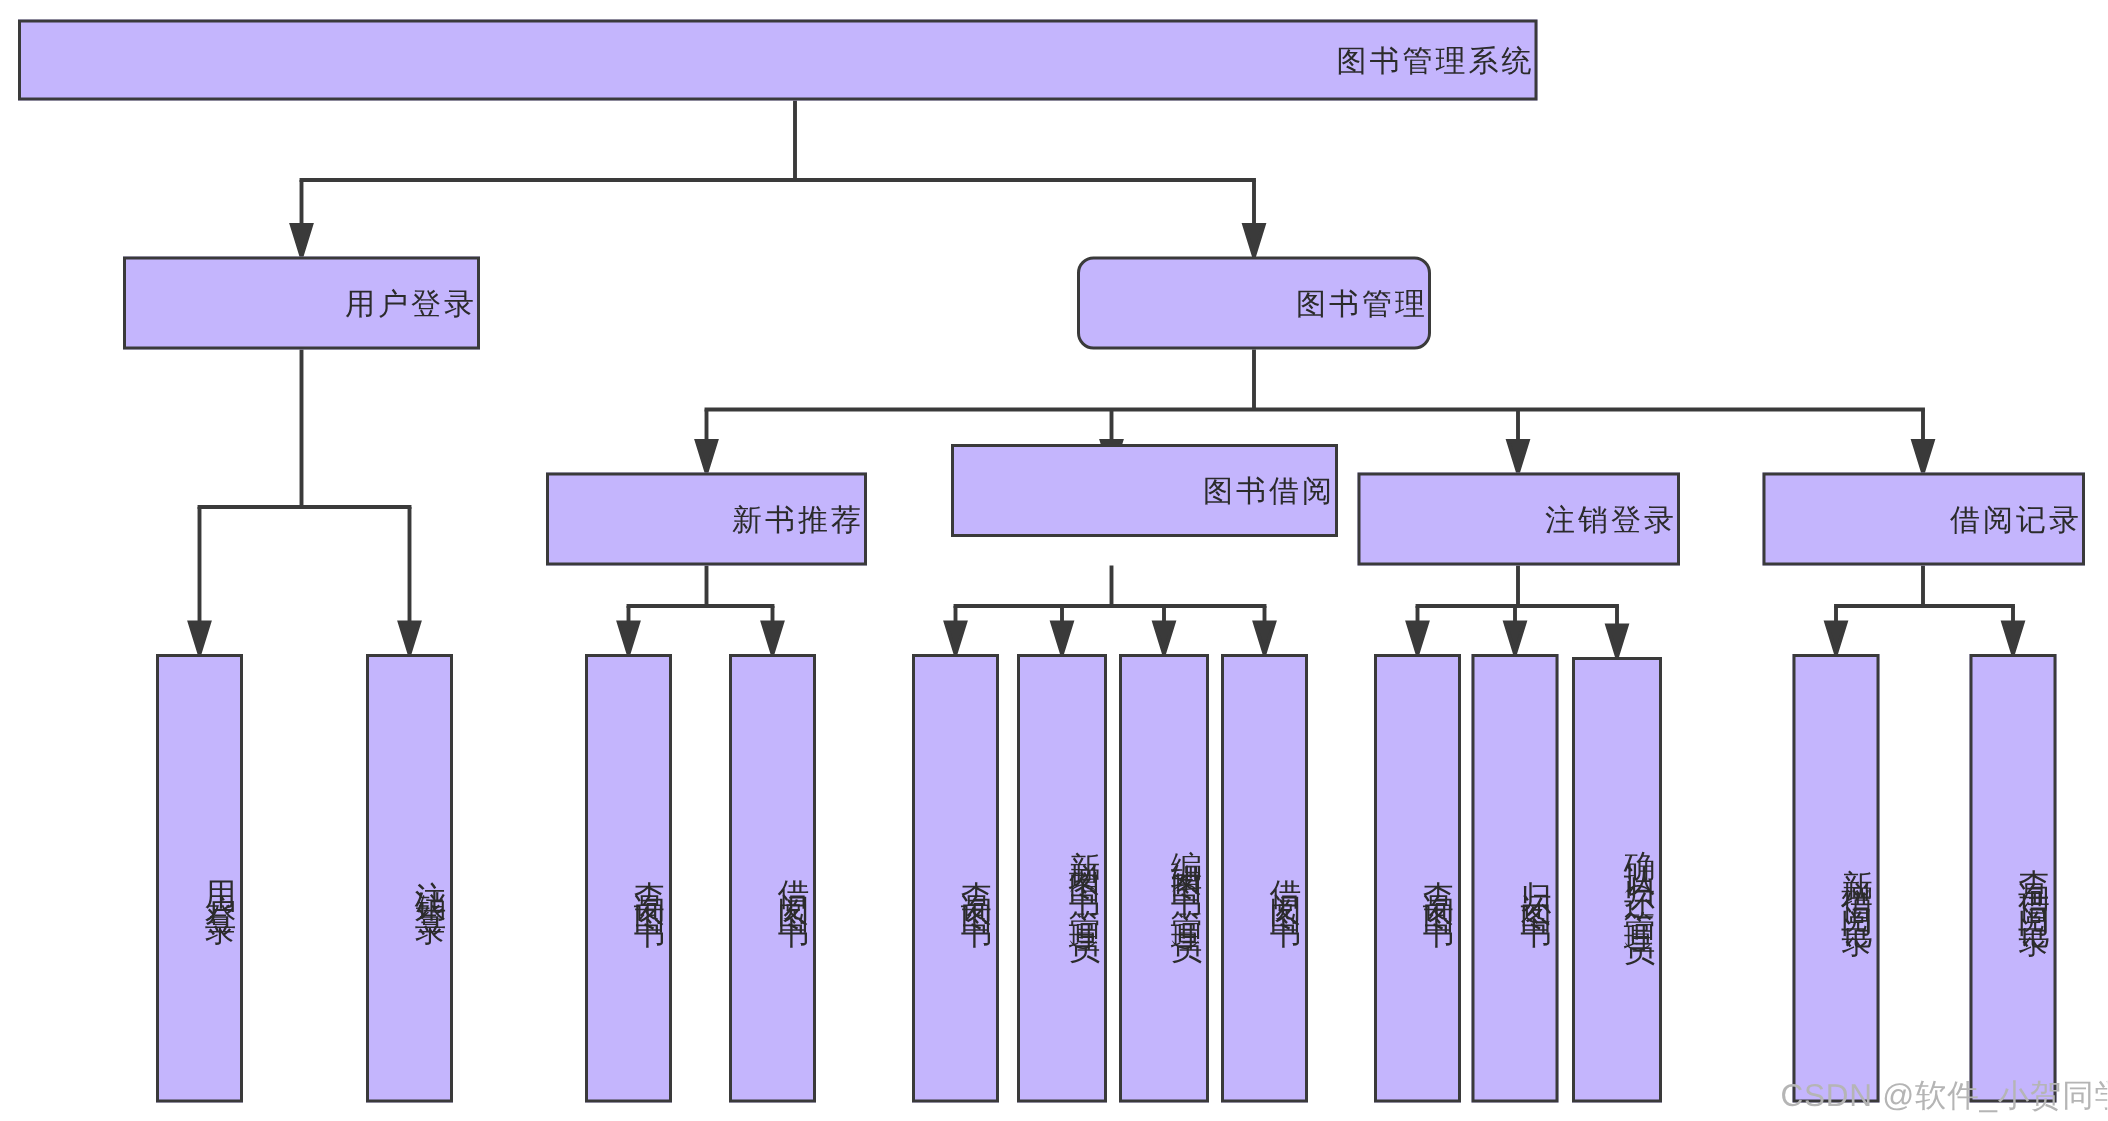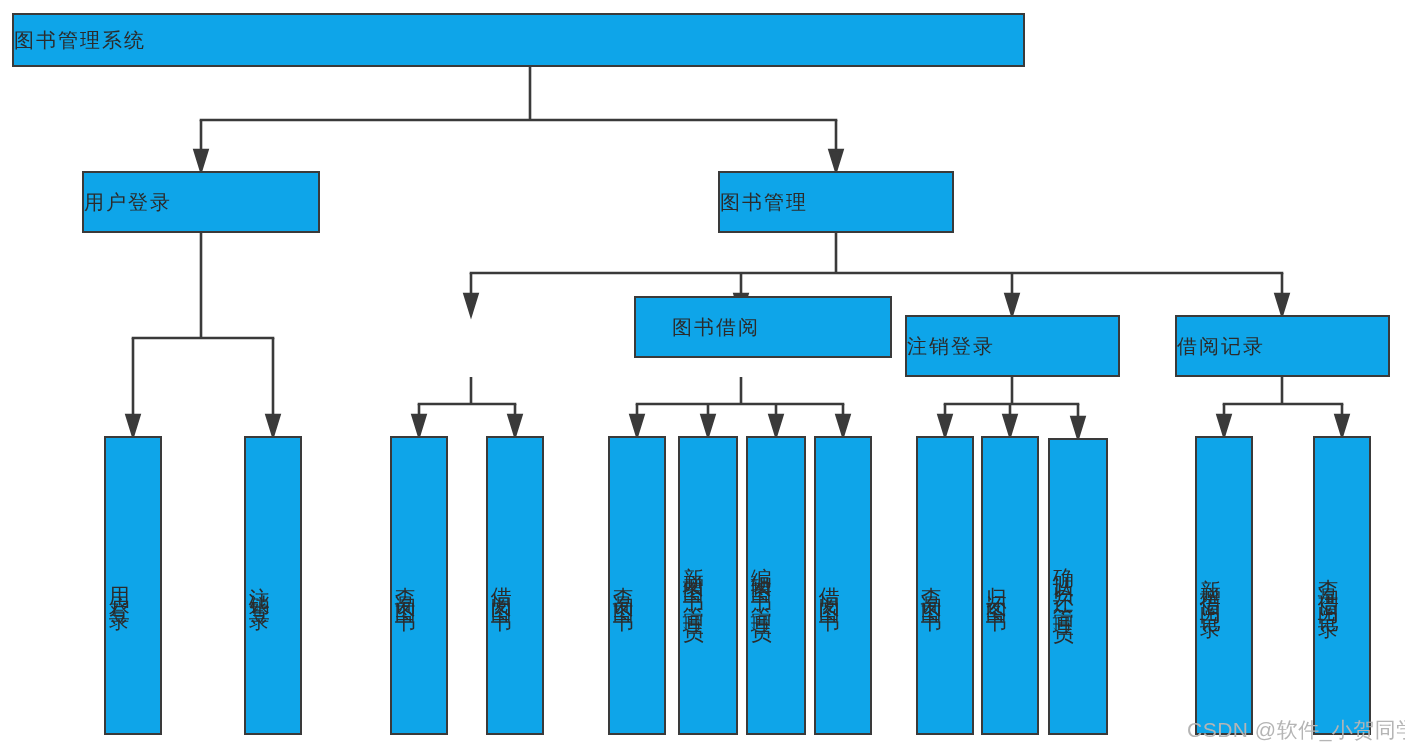--- a/index.html
+++ b/index.html
@@ -13,24 +13,24 @@
   }
   .connectors {
     position: absolute;
     left: 0; top: 0;
     width: 1405px; height: 747px;
   }
   .box {
     position: absolute;
     box-sizing: border-box;
     border: 2.5px solid #3a3a3a;
-    background: #0ea5e9;
+    background: #c4b5fd;
     display: flex;
     align-items: center;
-    justify-content: flex-start;
+    justify-content: flex-end;
     color: #2b2b2b;
   }
   .hlabel {
     font-size: 20px;
     letter-spacing: 2px;
     white-space: nowrap;
   }
   .vtext {
     writing-mode: vertical-rl;
     text-orientation: mixed;
@@ -120,24 +120,27 @@
     </g>
   </svg>
 
   <div class="box" style="left:12px; top:13px; width:1013px; height:54px;">
     <span class="hlabel">图书管理系统</span>
   </div>
 
   <div class="box" style="left:82px; top:171px; width:238px; height:62px;">
     <span class="hlabel">用户登录</span>
   </div>
-  <div class="box" style="left:718px; top:171px; width:236px; height:62px;">
+  <div class="box" style="left:718px; top:171px; width:236px; height:62px;border-radius:11px;">
     <span class="hlabel">图书管理</span>
   </div>
 
+  <div class="box" style="left:364px; top:315px; width:214px; height:62px;">
+    <span class="hlabel">新书推荐</span>
+  </div>
   <div class="box" style="left:634px; top:296px; width:258px; height:62px;padding-left:36px;">
     <span class="hlabel">图书借阅</span>
   </div>
   <div class="box" style="left:905px; top:315px; width:215px; height:62px;">
     <span class="hlabel">注销登录</span>
   </div>
   <div class="box" style="left:1175px; top:315px; width:215px; height:62px;">
     <span class="hlabel">借阅记录</span>
   </div>
 

